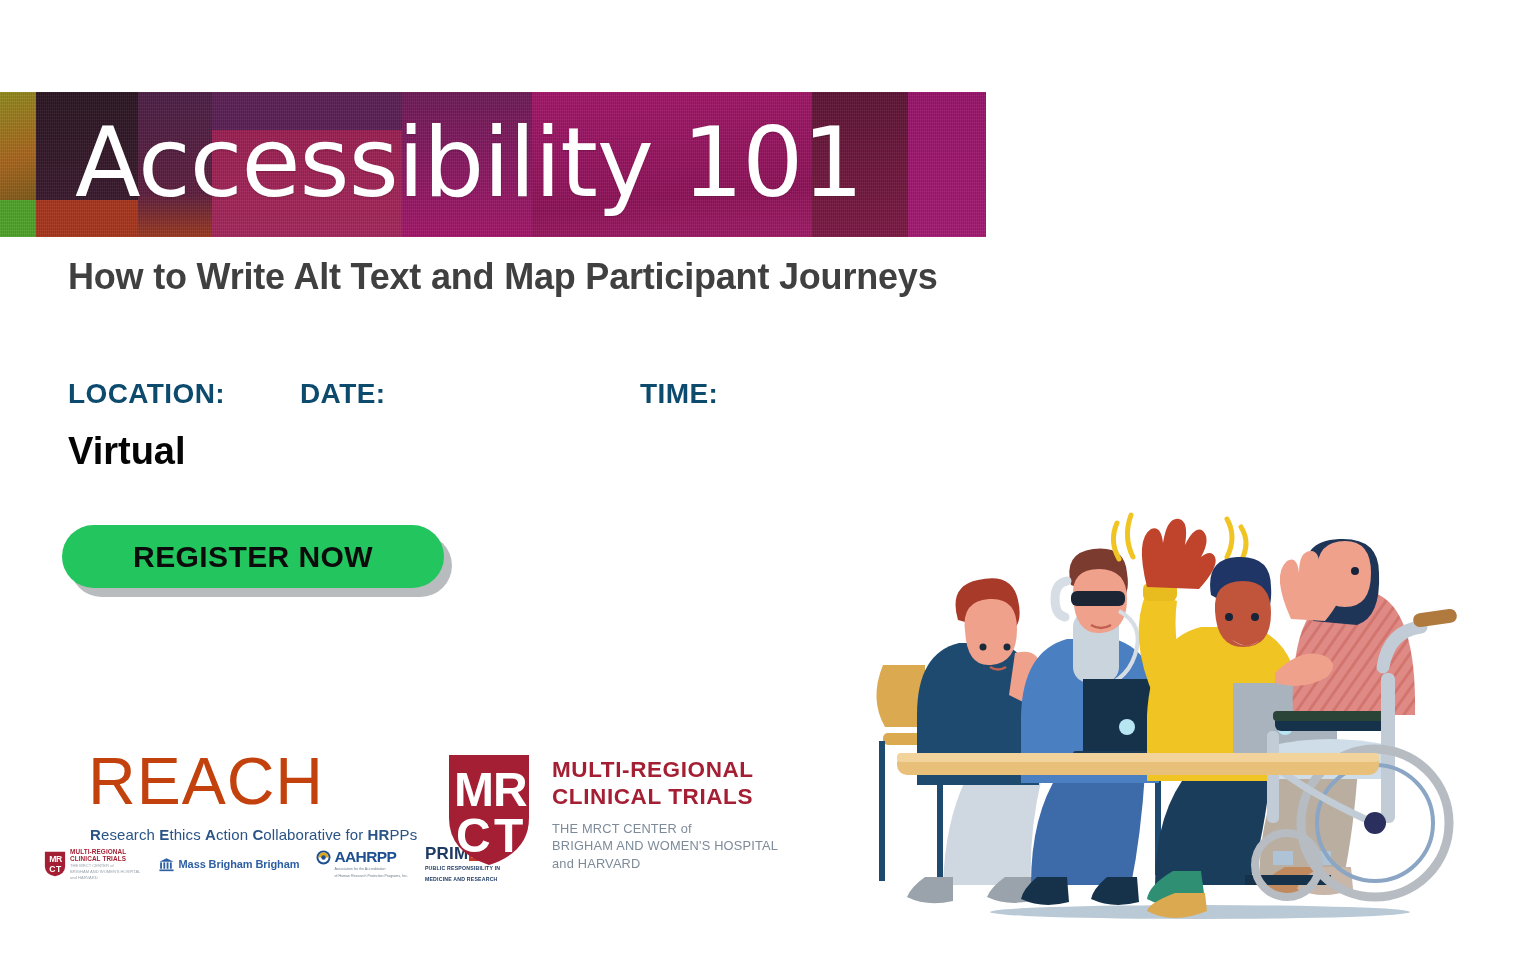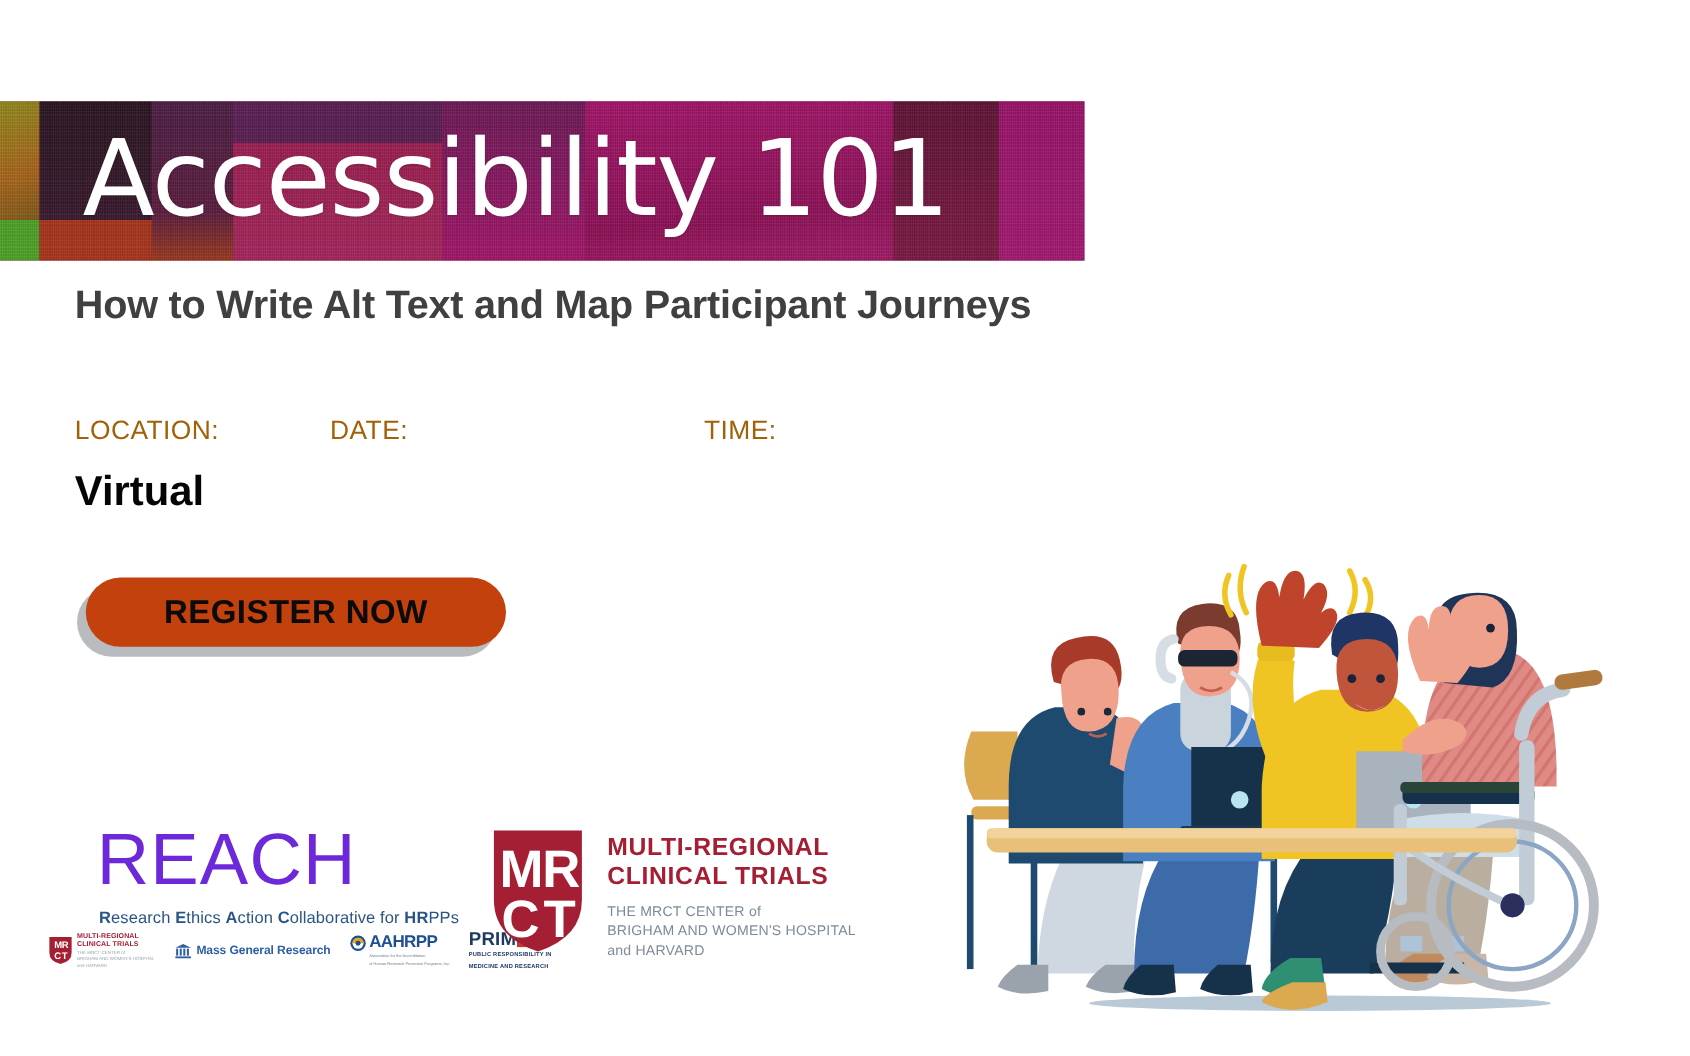--- a/index.html
+++ b/index.html
@@ -31,44 +31,44 @@
   
   .subtitle {
     position:absolute; left:68px; top:256px;
     font-size:36px; font-weight:bold; color:#404040; letter-spacing:-.2px;
     white-space:nowrap;
   }
 
   
   .details { position:absolute; left:68px; top:378px; }
   .detail { position:absolute; }
-  .detail .lbl { font-size:24px; color:#a16207; font-weight:400; letter-spacing:.4px; white-space:nowrap; }
+  .detail .lbl { font-size:28px; color:#0c4a6e; font-weight:700; letter-spacing:.4px; white-space:nowrap; }
   .detail .val { font-size:38px; color:#050505; font-weight:bold; margin-top:20px; white-space:nowrap; }
   #d0 { left:0; }
   #d1 { left:232px; }
   #d2 { left:572px; }
 
   
   .cta-wrap { position:absolute; left:62px; top:525px; width:390px; height:72px; }
   .cta-shadow {
     position:absolute; left:8px; top:9px; width:382px; height:63px;
     background:#b9bcbe; border-radius:36px;
   }
   .cta {
-    position:absolute; left:16px; top:0; width:382px; height:63px;
-    background:#c2410c; border:none; border-radius:36px;
+    position:absolute; left:0; top:0; width:382px; height:63px;
+    background:#22c55e; border:none; border-radius:36px;
     font-family:"Liberation Sans", sans-serif;
     font-size:30px; font-weight:bold; color:#0b0b0b; letter-spacing:.4px;
     cursor:pointer;
   }
 
   
   .reach { position:absolute; left:88px; top:748px; }
   .reach-word {
-    font-size:66px; font-weight:400; color:#6d28d9; letter-spacing:1px;
+    font-size:66px; font-weight:400; color:#c2410c; letter-spacing:1px;
     font-family:"Liberation Sans", sans-serif; line-height:1;
   }
   .reach-tag {
     margin-top:12px; margin-left:2px;
     font-size:15px; color:#2a5486; letter-spacing:.1px; white-space:nowrap;
   }
   .reach-tag b { font-weight:bold; }
 
   
   .partners { position:absolute; left:44px; top:845px; display:flex; align-items:center; gap:17px; }
@@ -169,21 +169,21 @@
 
   <div class="mgb">
     <svg width="17" height="17" viewBox="0 0 24 24">
       <path d="M2 8 L12 3 L22 8 Z" fill="#2e5fa3"></path>
       <rect x="3" y="9" width="2.6" height="9" fill="#2e5fa3"></rect>
       <rect x="7.6" y="9" width="2.6" height="9" fill="#2e5fa3"></rect>
       <rect x="12.2" y="9" width="2.6" height="9" fill="#2e5fa3"></rect>
       <rect x="16.8" y="9" width="2.6" height="9" fill="#2e5fa3"></rect>
       <rect x="2" y="19" width="20" height="2.4" fill="#2e5fa3"></rect>
     </svg>
-    <span class="mgb-text">Mass General Research</span>
+    <span class="mgb-text">Mass Brigham Brigham</span>
   </div>
 
   <div class="aahrpp">
     <svg width="15" height="15" viewBox="0 0 30 30" style="margin-top:1px">
       <circle cx="15" cy="15" r="14" fill="#1d4f91"></circle>
       <circle cx="15" cy="15" r="10" fill="#fff"></circle>
       <path d="M5 15 a10 10 0 0 1 20 0 Z" fill="#e0a81c"></path>
       <circle cx="15" cy="15" r="4.5" fill="#1d4f91"></circle>
     </svg>
     <div class="aahrpp-txt">

